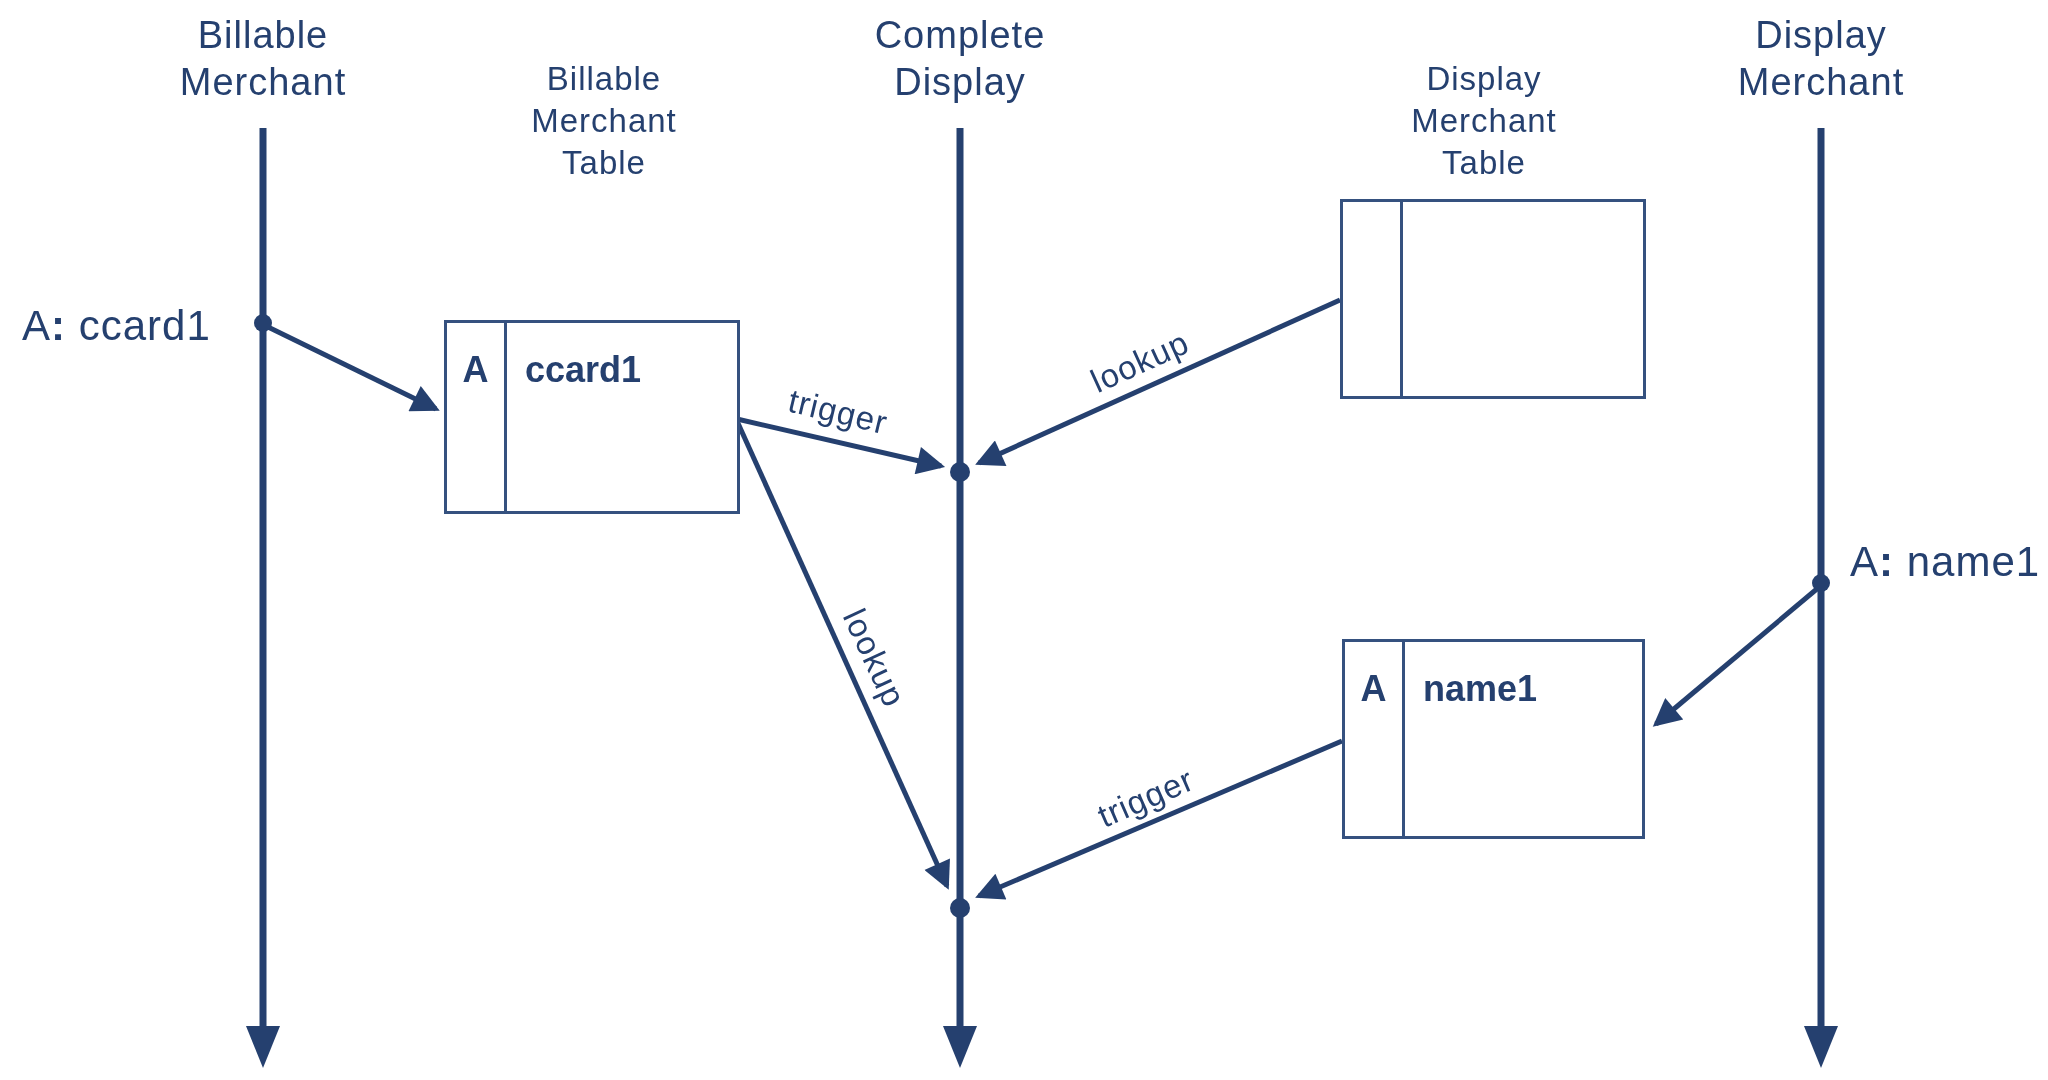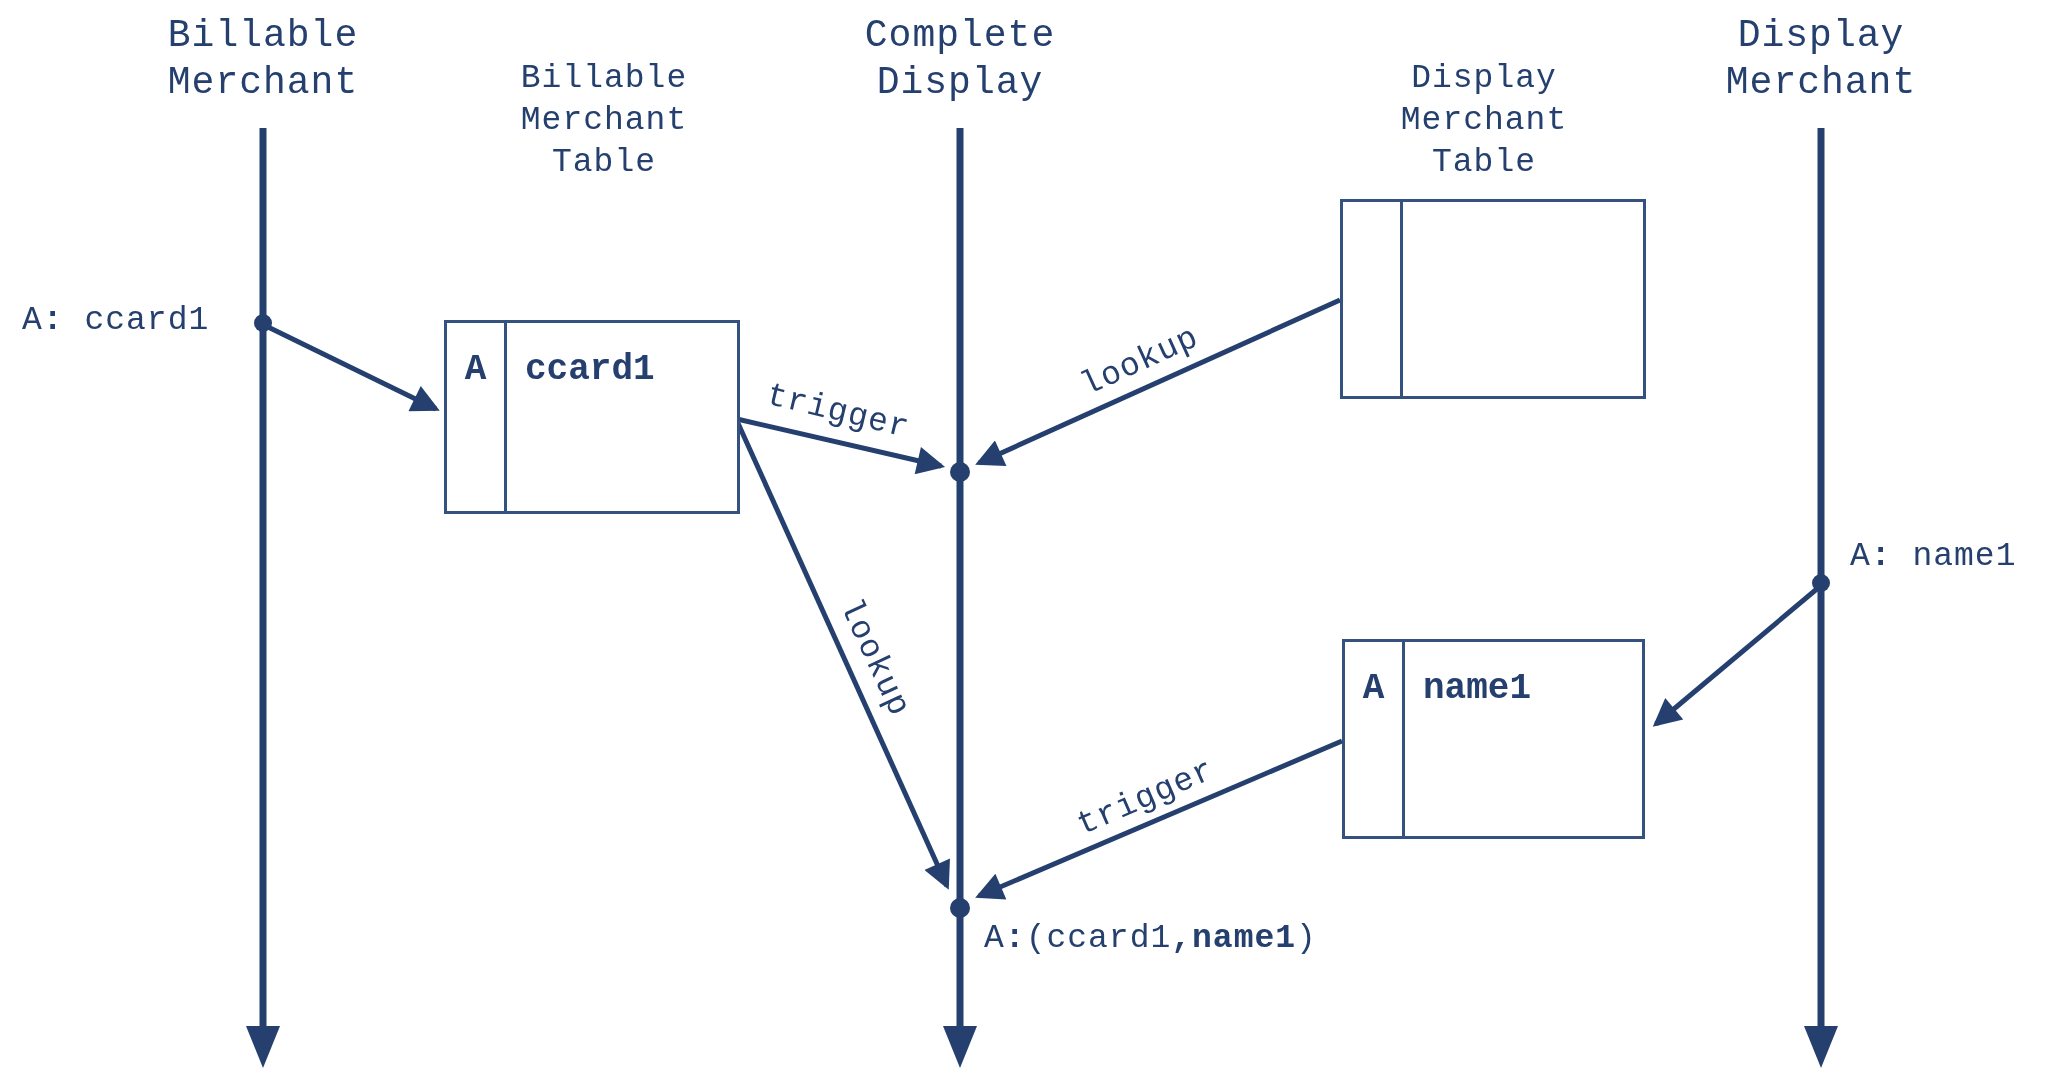--- a/index.html
+++ b/index.html
@@ -1,34 +1,34 @@
 <!DOCTYPE html>
 <html><head>
 <meta charset="utf-8">
 <style>
   html,body{margin:0;padding:0;background:#ffffff;}
   .stage{
     position:relative;width:2048px;height:1080px;background:#ffffff;
-    font-family:Liberation Mono, monospace;color:#25406f;overflow:hidden;
+    font-family:Liberation Sans, sans-serif;color:#25406f;overflow:hidden;
   }
   .svg-layer{position:absolute;left:0;top:0;width:2048px;height:1080px;}
   
   .llabel{
     position:absolute;transform:translateX(-50%);
     text-align:center;white-space:pre-line;
     font-size:38px;line-height:47px;letter-spacing:1px;
   }
   
   .tlabel{
     position:absolute;transform:translateX(-50%);
     text-align:center;white-space:pre-line;
     font-size:33px;line-height:42px;letter-spacing:1px;
   }
   
-  .event{position:absolute;font-size:33px;white-space:nowrap;letter-spacing:1px;}
+  .event{position:absolute;font-size:42px;white-space:nowrap;letter-spacing:1px;}
   .event .b{font-weight:bold;}
   
   .alabel{position:absolute;font-size:33px;white-space:nowrap;letter-spacing:1px;}
   
   .tbox{
     position:absolute;border:3px solid #35517f;background:#ffffff;
     display:flex;box-sizing:border-box;
   }
   .tkey{
     width:57px;border-right:3px solid #35517f;flex:0 0 auto;
@@ -103,23 +103,20 @@
   <div class="tbox" style="left:1342px;top:639px;width:303px;height:200px">
     <div class="tkey">A</div>
     <div class="tval">name1</div>
   </div>
 
   <div class="event" style="left:22px;top:302px">
     <span>A</span><span class="b">:</span><span> ccard1</span>
   </div>
 
 
-  <div class="event" style="left:984px;top:920px">
-    <span>A</span><span class="b">:</span><span>(ccard1</span><span class="b">,name1</span><span>)</span>
-  </div>
 
   <div class="event" style="left:1850px;top:538px">
     <span>A</span><span class="b">:</span><span> name1</span>
   </div>
 
   <div class="alabel" style="left:838px;top:412px;transform:translate(-50%,-50%) rotate(13.5deg)">trigger</div>
   <div class="alabel" style="left:1140px;top:362px;transform:translate(-50%,-50%) rotate(-24.5deg)">lookup</div>
   <div class="alabel" style="left:874px;top:658px;transform:translate(-50%,-50%) rotate(65deg)">lookup</div>
   <div class="alabel" style="left:1146px;top:798px;transform:translate(-50%,-50%) rotate(-23.5deg)">trigger</div>
 

